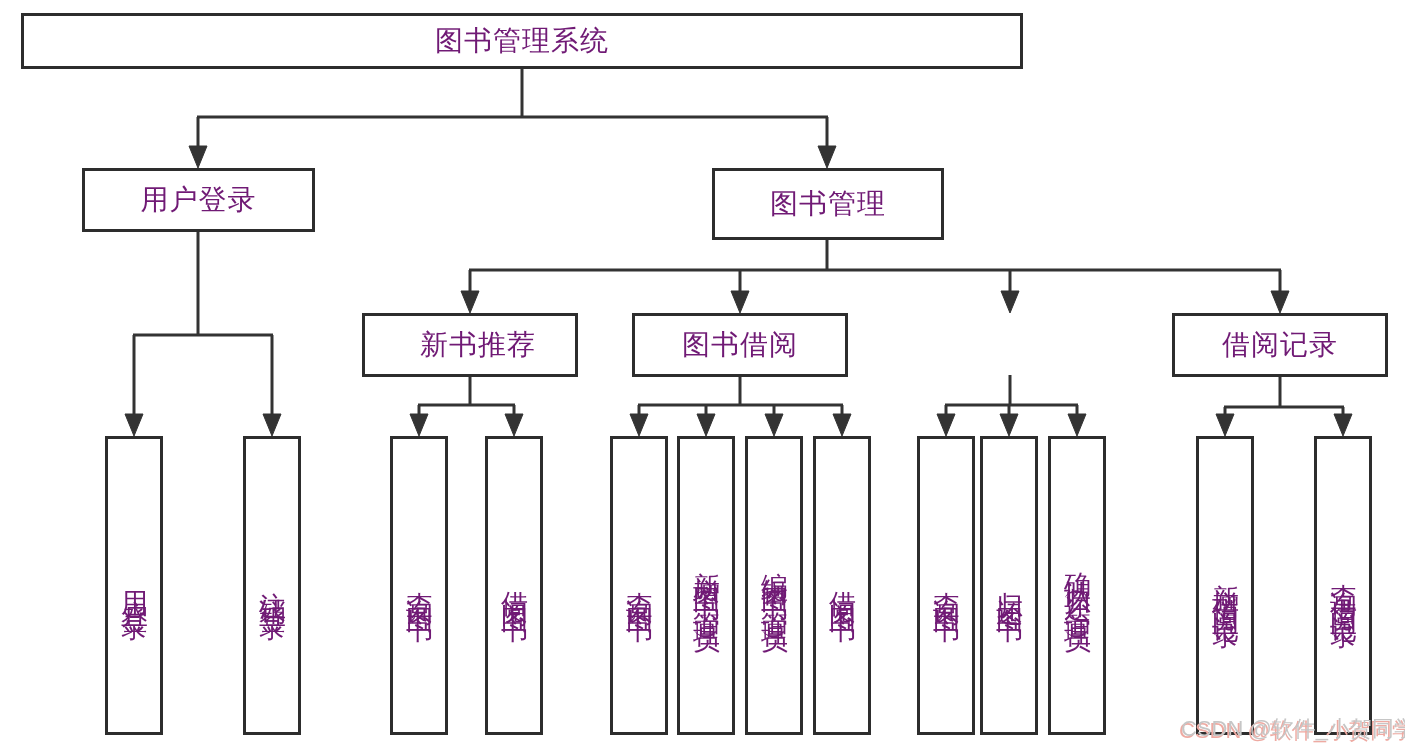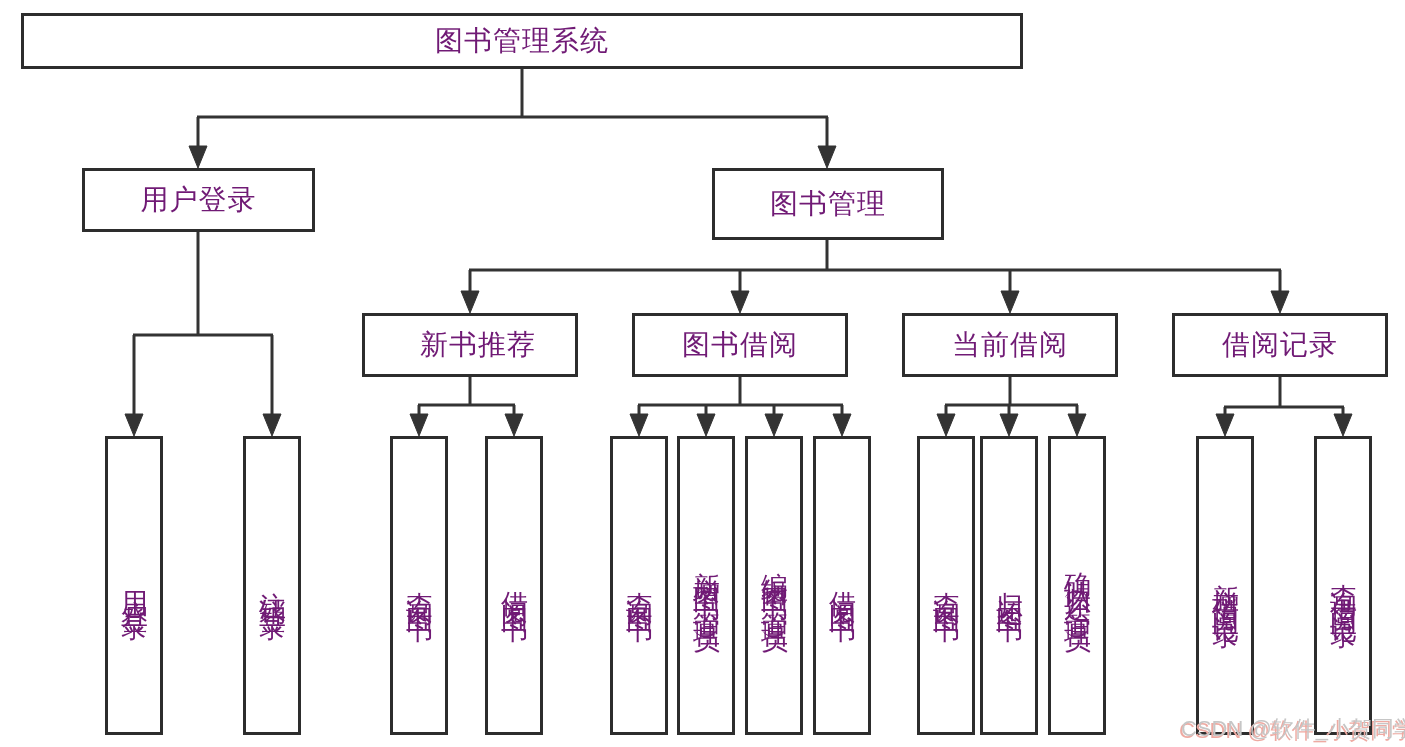--- a/index.html
+++ b/index.html
@@ -171,23 +171,20 @@
   <div class="box h-box n-bookmgmt">
     <span class="label">图书管理</span>
   </div>
 
   <div class="box h-box n-rec">
     <span class="label">新书推荐</span>
   </div>
   <div class="box h-box n-borrow">
     <span class="label">图书借阅</span>
   </div>
-  <div class="box h-box n-current">
-    <span class="label">当前借阅</span>
-  </div>
   <div class="box h-box n-record">
     <span class="label">借阅记录</span>
   </div>
 
   <div class="box v-box leaf l-1">
     <span class="v-label">用户登录</span>
   </div>
   <div class="box v-box leaf l-2">
     <span class="v-label">注销登录</span>
   </div>

